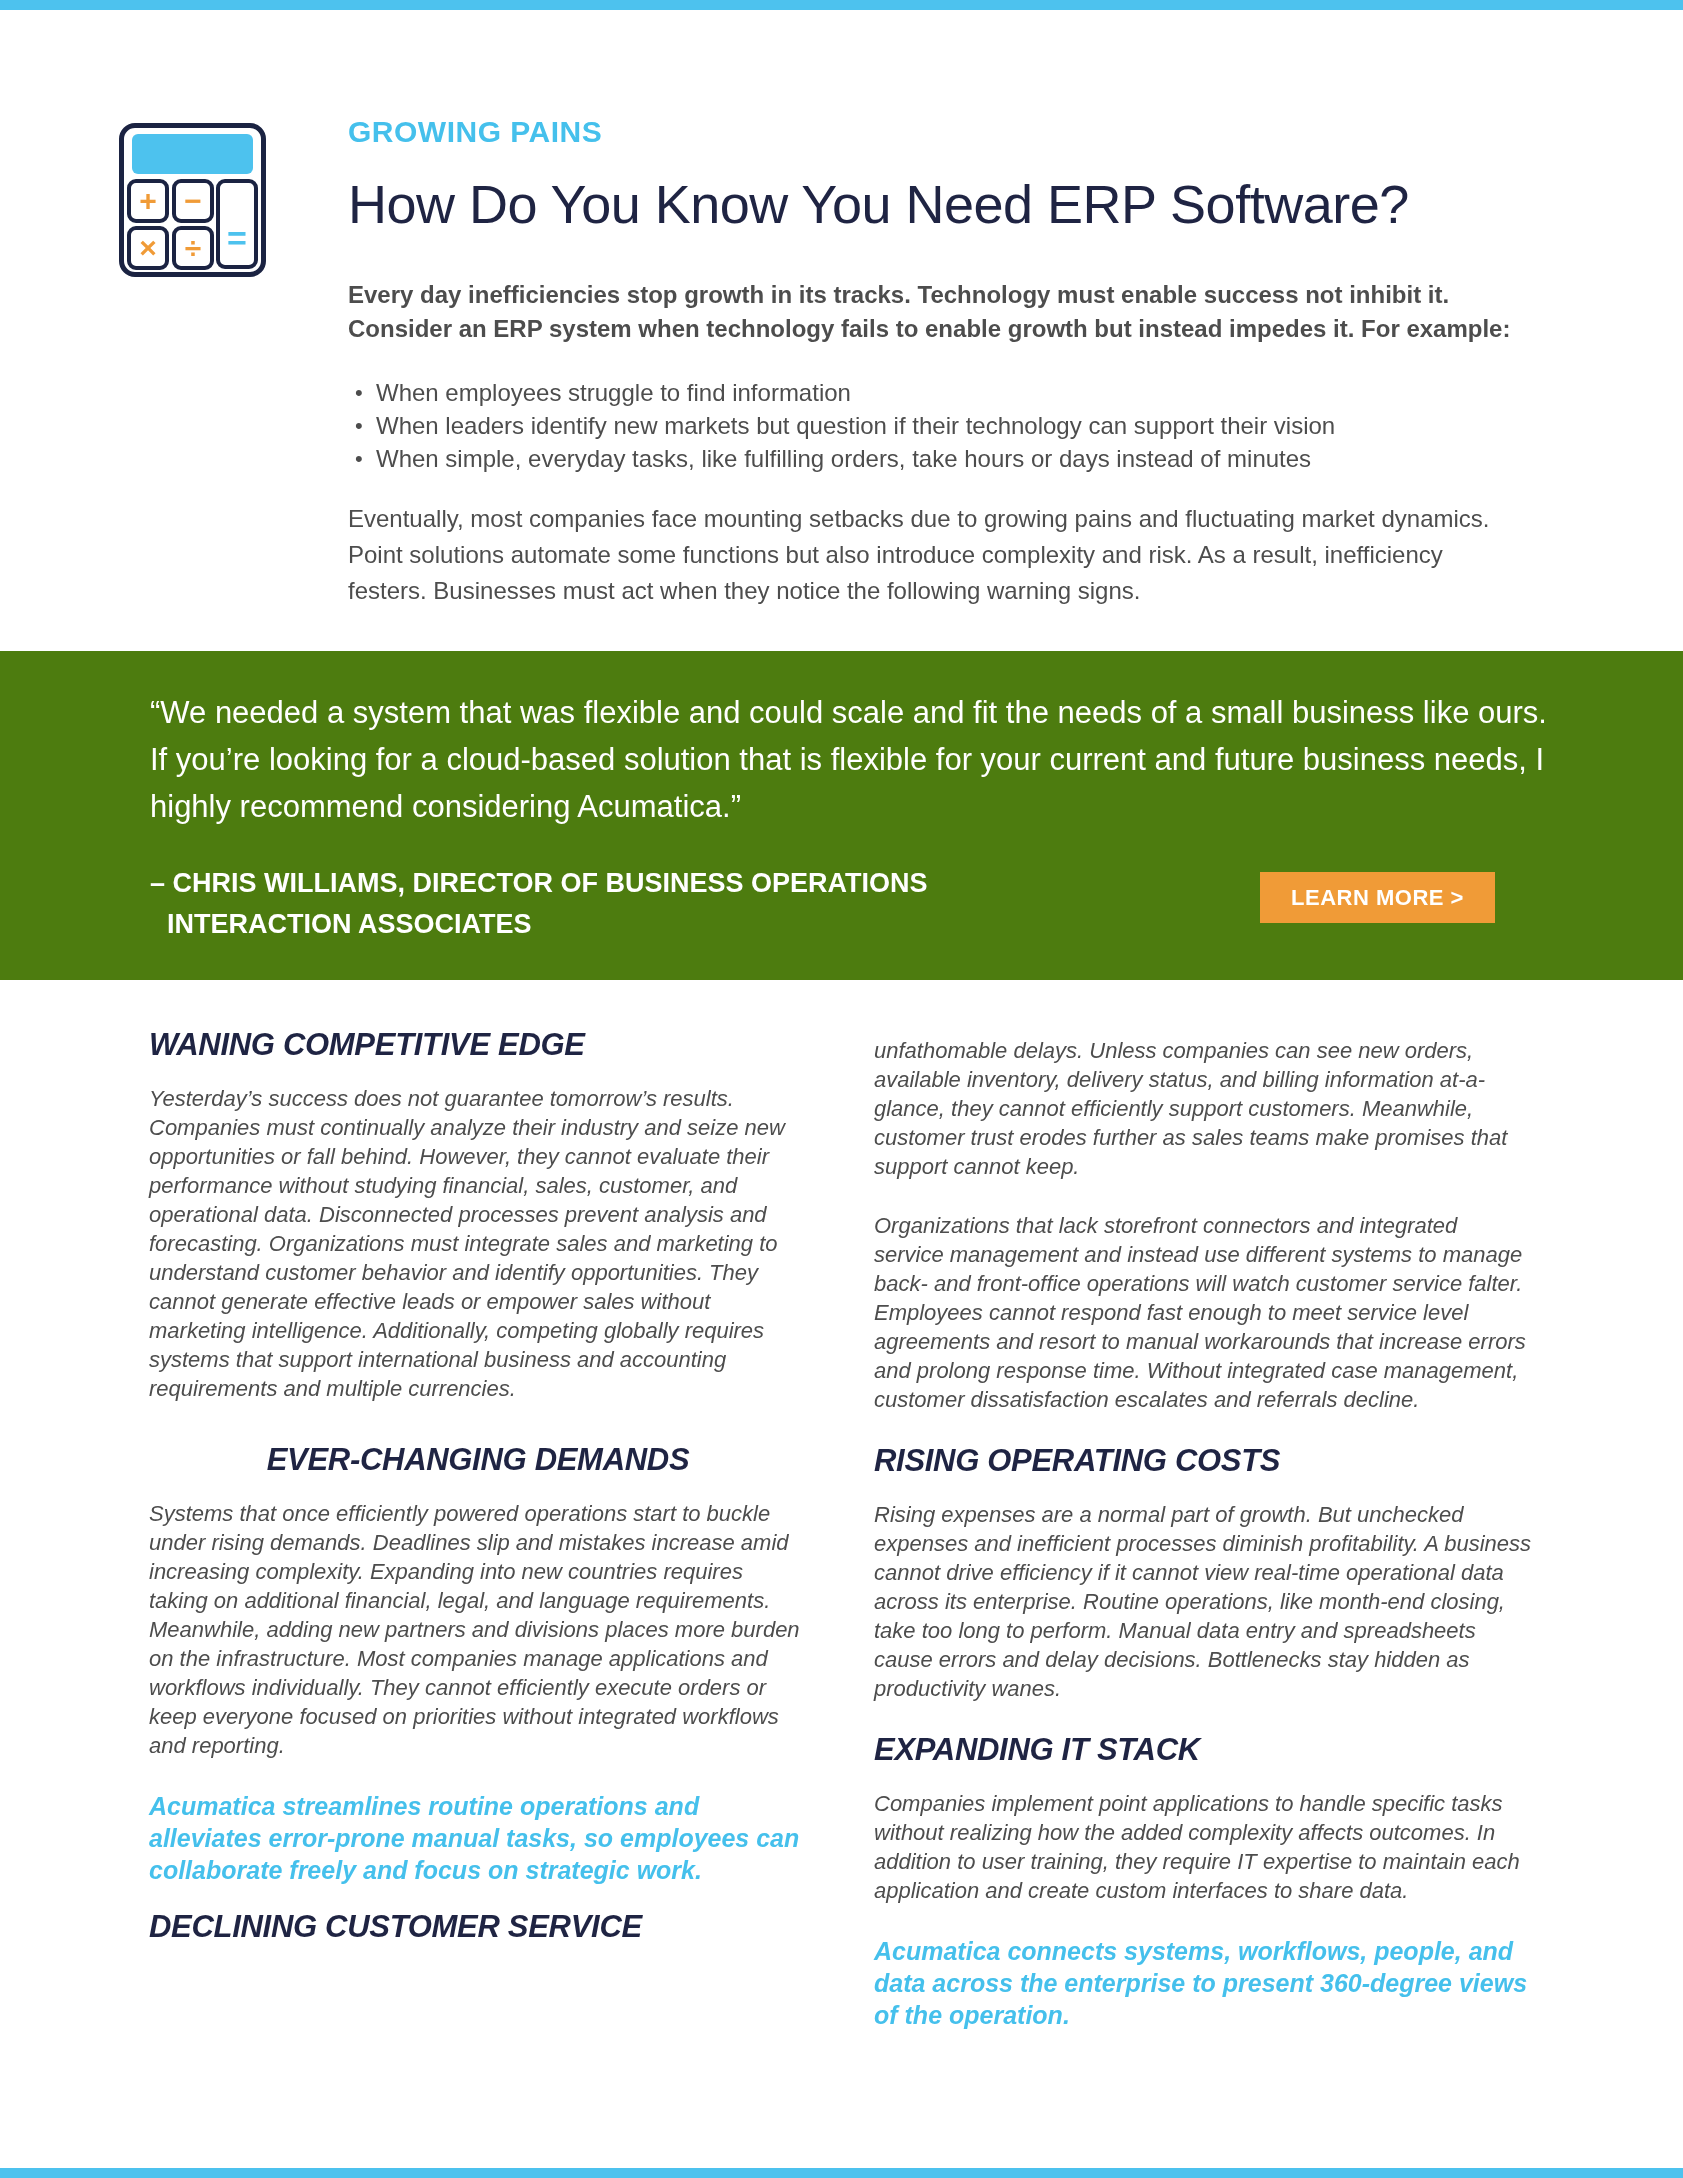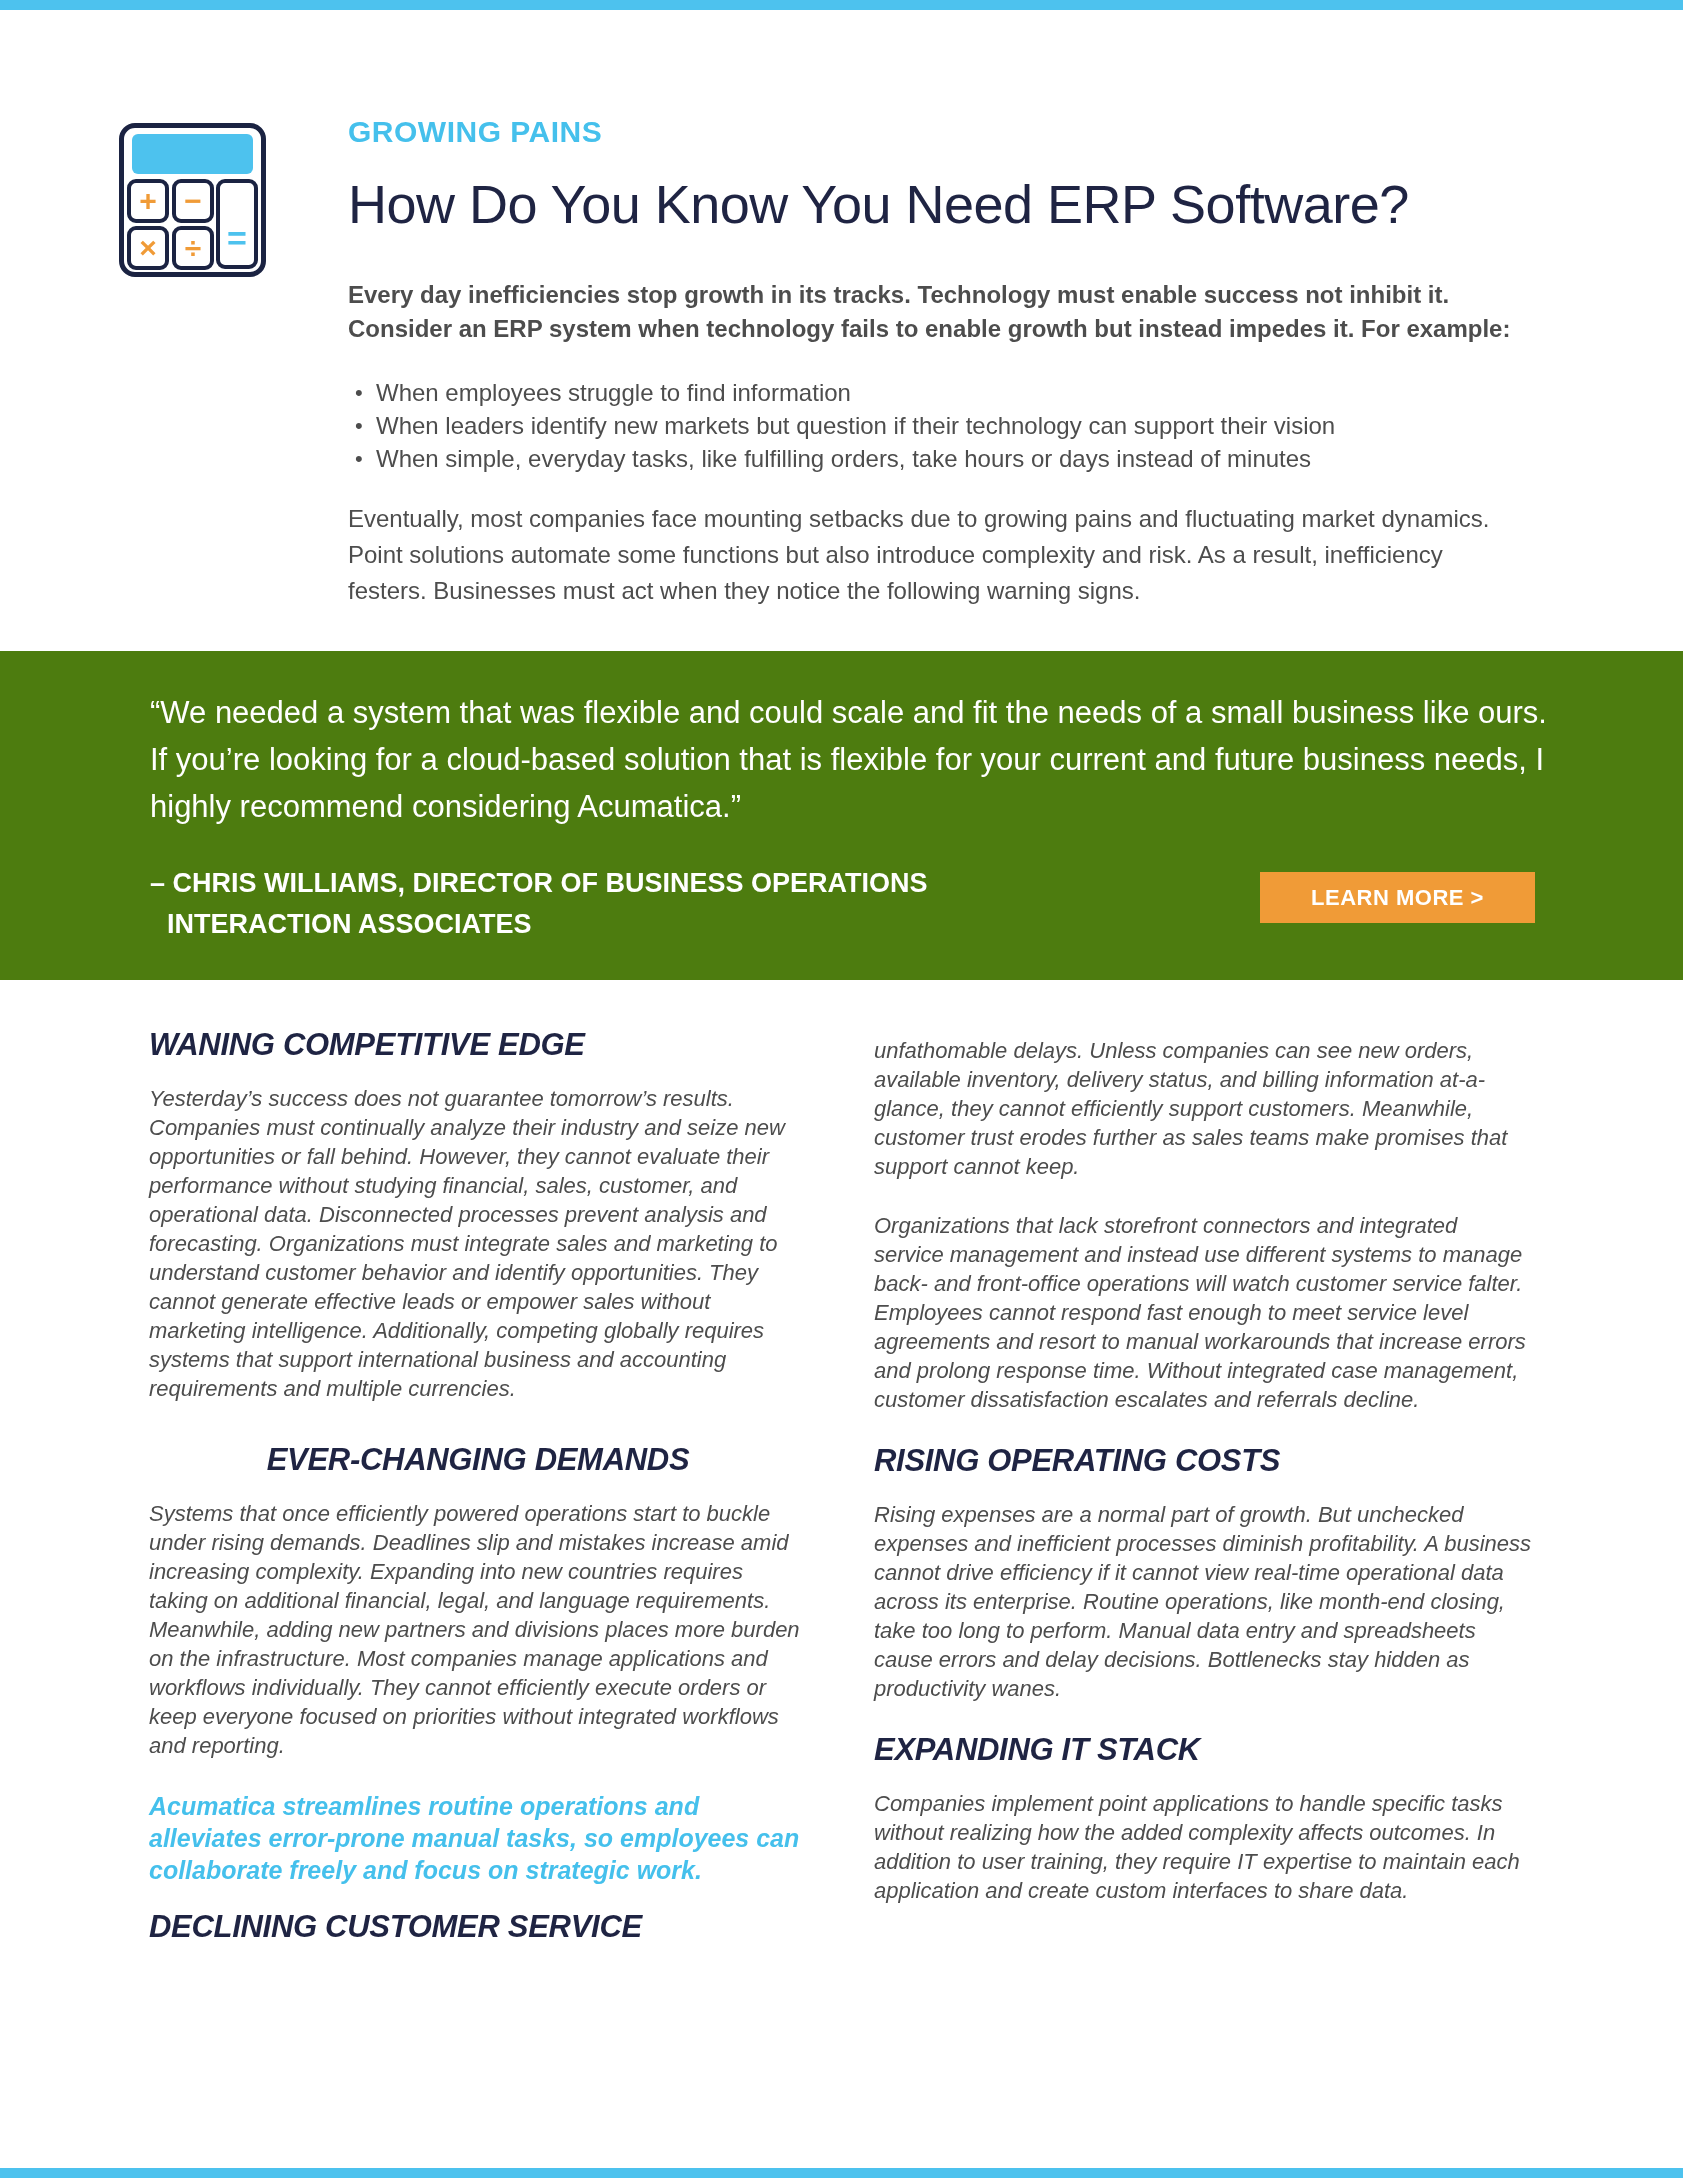--- a/index.html
+++ b/index.html
@@ -32,21 +32,21 @@
   .bullets li{position:relative;padding-left:28px;font-size:24px;line-height:33px;color:#4d4d4d;}
   .bullets li::before{content:"•";position:absolute;left:7px;font-size:22px;}
   .closing{margin:26px 0 0;font-size:24px;line-height:36px;color:#4d4d4d;width:1173px;}
 
   
   .quote-banner{position:absolute;left:0;top:651px;width:1683px;height:329px;background:#4d7c0f;}
   .quote-text{position:absolute;left:150px;top:38px;width:1406px;margin:0;
               font-size:31px;line-height:47px;color:#ffffff;font-weight:normal;}
   .attribution{position:absolute;left:150px;top:212px;font-size:27px;font-weight:bold;color:#ffffff;line-height:41px;}
   .attr-org{padding-left:17px;}
-  .learn-more{position:absolute;left:1260px;top:221px;width:275px;height:51px;background:#F09B37;border:none;
+  .learn-more{position:absolute;left:1260px;top:221px;width:235px;height:51px;background:#F09B37;border:none;
               color:#ffffff;font-family:inherit;font-weight:bold;font-size:22px;letter-spacing:0.5px;cursor:pointer;}
 
   
   .columns{position:absolute;left:149px;top:1028px;width:1384px;display:flex;gap:67px;font-style:italic;}
   .col{width:658px;}
   .col h2{margin:0 0 22px;font-size:31px;line-height:34px;font-weight:bold;color:#1F2443;letter-spacing:-0.3px;}
   .col h2.gap-lg{margin-top:40px;text-align:center;}
   .col h2.gap-md{margin-top:24px;}
   .col h2.gap-sm{margin-top:16px;}
   .col p{margin:8px 0 30px;font-size:22px;line-height:29px;color:#4d4d4d;}
@@ -109,19 +109,20 @@
       <p class="callout">Acumatica streamlines routine operations and alleviates error-prone manual tasks, so employees can collaborate freely and focus on strategic work.</p>
       <h2 class="gap-md">DECLINING CUSTOMER SERVICE</h2>
     </div>
     <div class="col right">
       <p>unfathomable delays. Unless companies can see new orders, available inventory, delivery status, and billing information at-a-glance, they cannot efficiently support customers. Meanwhile, customer trust erodes further as sales teams make promises that support cannot keep.</p>
       <p>Organizations that lack storefront connectors and integrated service management and instead use different systems to manage back- and front-office operations will watch customer service falter. Employees cannot respond fast enough to meet service level agreements and resort to manual workarounds that increase errors and prolong response time. Without integrated case management, customer dissatisfaction escalates and referrals decline.</p>
       <h2 class="gap-sm">RISING OPERATING COSTS</h2>
       <p>Rising expenses are a normal part of growth. But unchecked expenses and inefficient processes diminish profitability. A business cannot drive efficiency if it cannot view real-time operational data across its enterprise. Routine operations, like month-end closing, take too long to perform. Manual data entry and spreadsheets cause errors and delay decisions. Bottlenecks stay hidden as productivity wanes.</p>
       <h2 class="gap-md">EXPANDING IT STACK</h2>
       <p>Companies implement point applications to handle specific tasks without realizing how the added complexity affects outcomes. In addition to user training, they require IT expertise to maintain each application and create custom interfaces to share data.</p>
+      <p class="callout">Acumatica connects systems, workflows, people, and data across the enterprise to present 360-degree views of the operation.</p>
     </div>
   </section>
 
   <div class="edge-bar bottom"></div>
 
 </div>
 
 
 </body></html>

